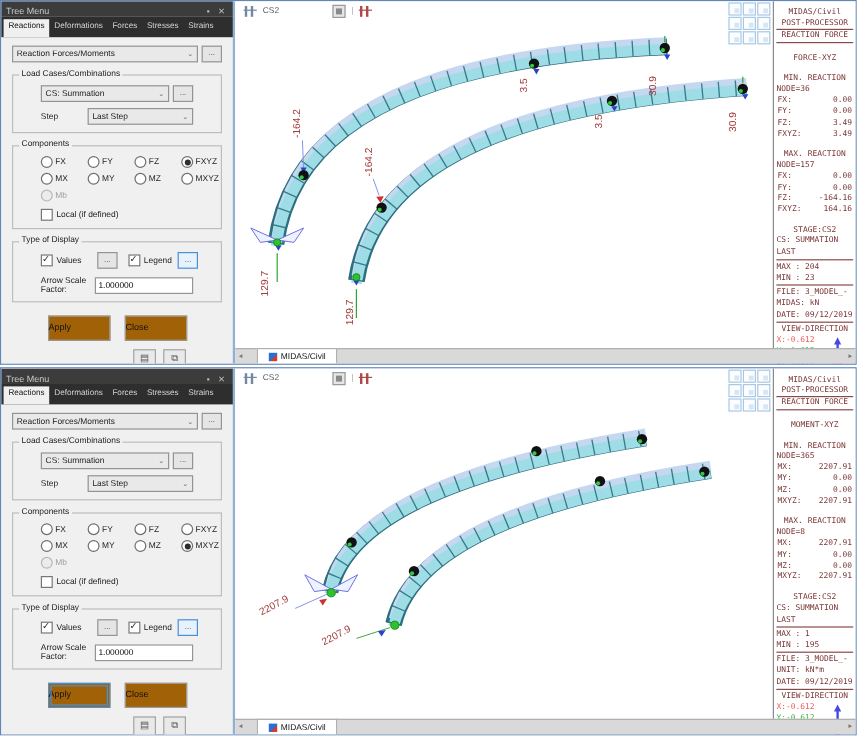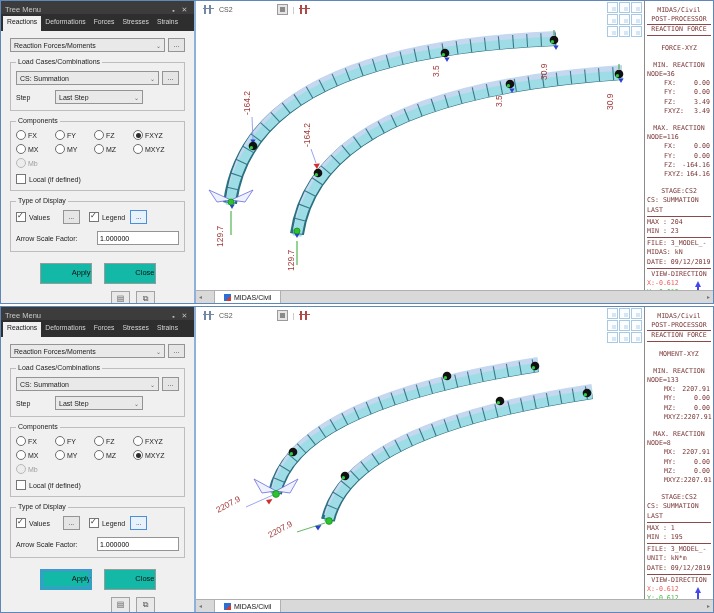--- a/index.html
+++ b/index.html
@@ -16,41 +16,41 @@
   .stabs{height:15px;background:#2e2e2e;display:flex;align-items:stretch;padding:2px 2px 0;}
   .stab{font-size:6.8px;color:#d4d4d4;padding:2px 4px 0;white-space:nowrap;}
   .stab.on{background:#f0f0f0;color:#141414;}
   .scontent{padding:7px 9px 0;}
   .ddrow{display:flex;gap:3px;align-items:center;}
   .dd{flex:1;height:14px;border:1px solid #949494;background:#e9e9e9;font-size:7px;color:#222;display:flex;align-items:center;padding:0 3px;box-sizing:border-box;}
   .dd .cv{flex:1;white-space:nowrap;overflow:hidden;}
   .dd .ch{color:#666;font-size:6px;}
   .mini{width:17px;height:14px;border:1px solid #949494;background:#e5e5e5;font-size:6.5px;color:#333;text-align:center;line-height:12px;box-sizing:border-box;flex:none;}
   .mini.blue{border:1px solid #4a90d9;background:#e8f2fc;}
-  .grp{position:relative;border:1px solid #bdbdbd;margin-top:10px;padding:8px 5px 6px;}
+  .grp{position:relative;border:1px solid #bdbdbd;margin-top:10px;padding:8px 23px 6px;}
   .gtitle{position:absolute;top:-5px;left:5px;background:#f0f0f0;font-size:7px;padding:0 2px;color:#222;white-space:nowrap;}
   .radios{display:grid;grid-template-columns:39px 39px 39px 1fr;row-gap:4px;}
   .ritem{display:flex;align-items:center;gap:2px;font-size:7px;color:#222;}
   .radio{width:8px;height:8px;border:1px solid #6e6e6e;border-radius:50%;background:#fff;position:relative;flex:none;}
   .radio.on::after{content:"";position:absolute;inset:1.5px;background:#2d2d2d;border-radius:50%;}
   .ritem.dis{color:#9e9e9e;}
   .ritem.dis .radio{border-color:#b8b8b8;background:#ececec;}
   .citem{display:flex;align-items:center;gap:3px;font-size:7px;color:#222;}
   .cb{width:8px;height:8px;border:1px solid #767676;background:#fff;position:relative;flex:none;}
   .cb.on::after{content:"✓";position:absolute;left:0;top:-2px;font-size:8px;color:#2d2d2d;}
   .steprow{display:flex;align-items:center;margin-top:5px;font-size:7px;color:#222;}
   .steprow .lbl{width:39px;}
   .steprow .dd{flex:none;width:88px;}
   .mbrow{margin-top:4px;}
   .localrow{margin-top:6px;}
   .disprow{display:flex;align-items:center;gap:5px;}
   .asfrow{display:flex;align-items:center;margin-top:7px;font-size:7px;color:#222;}
   .asf-input{width:76px;height:12px;border:1px solid #949494;font-size:7px;padding:0 2px;margin-left:auto;font-family:"Liberation Sans",sans-serif;box-sizing:content-box;}
   .btnrow{display:flex;justify-content:center;gap:12px;margin-top:11px;}
-  .btn{width:50px;height:19px;background:#14b8a6;border:1px solid #9a9a9a;font-size:7.5px;color:#111;text-align:right;line-height:17px;}
+  .btn{width:50px;height:19px;background:#a16207;border:1px solid #9a9a9a;font-size:7.5px;color:#111;text-align:left;line-height:17px;}
   .btn.focus{border:1px solid #4a90d9;outline:1px solid #4a90d9;outline-offset:-3px;}
   .iconrow{display:flex;justify-content:flex-end;gap:6px;margin-top:7px;padding-right:30px;}
   .sibtn{width:17px;height:15px;border:1px solid #a3a3a3;background:#e9e9e9;font-size:8px;line-height:14px;text-align:center;color:#555;}
 
   
   .viewport{position:absolute;left:195px;top:0;right:69px;bottom:13px;background:#ffffff;overflow:hidden;}
   .vtb{position:absolute;left:7px;top:3px;display:flex;align-items:center;gap:5px;font-size:7px;color:#555;z-index:3;}
   .vicon{display:inline-block;width:11px;height:9px;position:relative;}
   .vicon i{position:absolute;top:0;bottom:0;width:2px;background:#7288a5;}
   .vicon i.a{left:1px;} .vicon i.b{left:6px;}
@@ -61,21 +61,21 @@
   .vbox::after{content:"";position:absolute;inset:2px;background:#8a8a8a;}
   .navgrid{position:absolute;top:1px;right:2px;display:grid;grid-template-columns:repeat(3,11px);grid-auto-rows:11px;gap:1px;z-index:3;}
   .ncell{border:1px solid #a8c8e4;background:#fbfdff;position:relative;box-sizing:border-box;}
   .ncell::after{content:"";position:absolute;right:1px;bottom:1px;width:4px;height:4px;background:#d7e6f4;}
   .vcanvas{position:absolute;inset:0;}
 
   
   .legend{position:absolute;right:0;top:0;width:69px;bottom:13px;background:#fff;border-left:1px solid #8a8a8a;box-sizing:border-box;font-family:"DejaVu Sans Mono",monospace;font-size:6.6px;color:#7a3434;line-height:9.2px;padding:5px 2px 0;}
   .lc{text-align:center;}
   .lu{border-bottom:1px solid #8a4a4a;}
-  .kv{display:flex;padding:0 1px;margin-left:16px;}
+  .kv{display:flex;padding:0 1px;}
   .kv .v{margin-left:auto;}
   .gap{height:8px;}
   .hr{border-top:1px solid #8a4a4a;margin:1px 0;}
   .vd{position:relative;}
   .vx{color:#ef5b5b;} .vy{color:#3dbb3d;} .vz{color:#7a7ae6;}
   .triad{position:absolute;right:0;top:9px;}
 
   
   .bbar{position:absolute;left:195px;right:0;bottom:0;height:13px;background:#d9d9d9;border-top:1px solid #b0b0b0;display:flex;align-items:flex-end;box-sizing:border-box;}
   .bnav{font-size:6px;color:#777;padding:0 3px;line-height:11px;}
@@ -338,21 +338,21 @@
     <div class="kv">
         <span class="k">FZ:</span>
         <span class="v">3.49</span>
       </div>
     <div class="kv">
         <span class="k">FXYZ:</span>
         <span class="v">3.49</span>
       </div>
     <div class="gap"></div>
     <div class="lc">MAX. REACTION</div>
-    <div>NODE=116</div>
+    <div>NODE=157</div>
     <div class="kv">
         <span class="k">FX:</span>
         <span class="v">0.00</span>
       </div>
     <div class="kv">
         <span class="k">FY:</span>
         <span class="v">0.00</span>
       </div>
     <div class="kv">
         <span class="k">FZ:</span>
@@ -609,21 +609,21 @@
   </div>
 
   <div class="legend">
     <div class="lc">MIDAS/Civil</div>
     <div class="lc lu">POST-PROCESSOR</div>
     <div class="lc lu">REACTION FORCE</div>
     <div class="gap"></div>
     <div class="lc">MOMENT-XYZ</div>
     <div class="gap"></div>
     <div class="lc">MIN. REACTION</div>
-    <div>NODE=133</div>
+    <div>NODE=365</div>
     <div class="kv">
         <span class="k">MX:</span>
         <span class="v">2207.91</span>
       </div>
     <div class="kv">
         <span class="k">MY:</span>
         <span class="v">0.00</span>
       </div>
     <div class="kv">
         <span class="k">MZ:</span>

